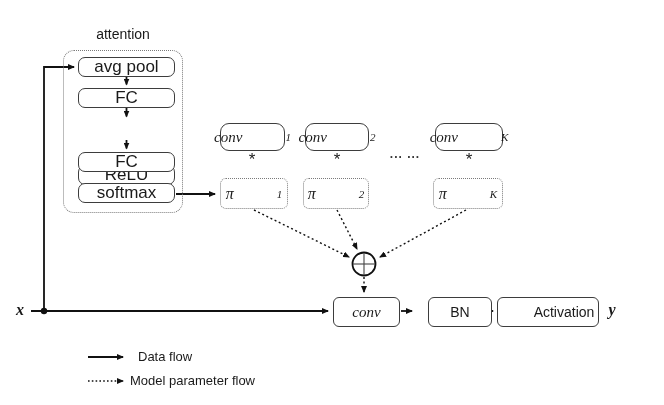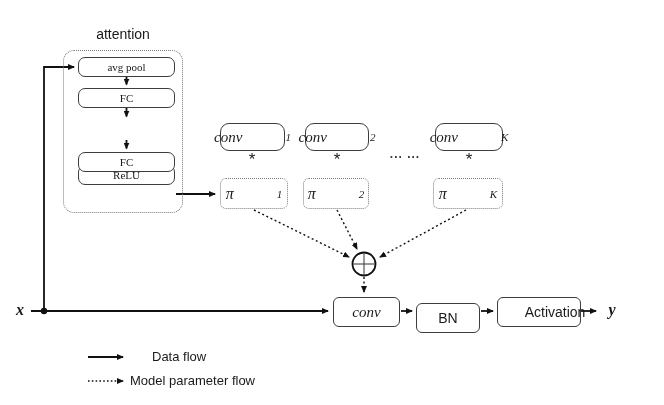--- a/index.html
+++ b/index.html
@@ -28,47 +28,47 @@
   .dbox {
     background:#fff;
     border:1.3px dotted #7a7a7a;
     border-radius:6px;
     display:flex; align-items:center; justify-content:center;
     z-index:2; position:absolute;
   }
 
   .att-title { left:63px; top:26px; width:120px; height:18px; text-align:center; font-size:14px; }
   .att-outer { left:63px; top:50px; width:120px; height:163px; border-radius:11px; background:transparent; z-index:1; }
-  .att-layer { left:78px; width:97px; height:20px; font-size:11px; border-radius:7px;font-family:Liberation Serif, serif; }
+  .att-layer { left:78px; width:97px; height:20px; font-size:17px; border-radius:7px; }
   .att-1 { top:57px; } .att-2 { top:88px; } .att-3 { top:120px;margin-top:45px; } .att-4 { top:152px; } .att-5 { top:183px; }
 
   .math { font-family:"Liberation Serif", serif; font-style:italic;gap:43px; }
   .kernel { top:123px; height:28px; font-size:15px; border-radius:9px; }
   .kernel sub, .pi sub { font-size:11px; font-style:italic; }
   .k1 { left:220px; width:65px; } .k2 { left:305px; width:64px; } .k3 { left:435px; width:68px; }
 
   .star { top:150px; width:16px; height:19px; text-align:center; font-size:17px; color:#222; }
   .s1 { left:244px; } .s2 { left:329px; } .s3 { left:461px; }
 
   .ellipsis { left:381px; top:147px; width:48px; text-align:center; font-size:12px; font-weight:bold; letter-spacing:1px; color:#333; }
 
   .pi { top:178px; height:31px; font-size:16px; border-radius:6px; }
   .p1 { left:220px; width:68px; } .p2 { left:303px; width:66px; } .p3 { left:433px; width:70px; }
 
   .bottom-box { top:297px; height:30px; border-radius:6px; font-size:14px; }
   .b-conv { left:333px; width:67px; font-size:15px; }
-  .b-bn   { left:416px; width:64px;margin-top:6px; }
-  .b-act  { left:497px; width:84px;padding-left:32px; }
+  .b-bn   { left:428px; width:64px; }
+  .b-act  { left:497px; width:102px;padding-left:32px; }
 
   .io-label { font-size:16px; font-weight:bold; width:22px; height:18px; text-align:center; }
   .io-x { left:9px;  top:301px; }
   .io-y { left:601px; top:301px; }
 
   .legend-label { font-size:13px; color:#1a1a1a; }
-  .ll-1 { left:152px; top:349px; }
+  .ll-1 { left:138px; top:349px; }
   .ll-2 { left:130px; top:373px; }
 </style>
 </head>
 <body>
 
 <div class="stage">
 
   <svg class="connectors" viewBox="0 0 664 405" xmlns="http://www.w3.org/2000/svg">
     <defs>
       <marker id="ah" markerWidth="7" markerHeight="6" refX="6" refY="3" orient="auto" markerUnits="userSpaceOnUse">
@@ -103,20 +103,21 @@
     <line x1="88" y1="357" x2="123" y2="357" stroke="#111" stroke-width="1.8" marker-end="url(#ah)"></line>
     <line x1="88" y1="381" x2="123" y2="381" stroke="#111" stroke-width="1.3" stroke-dasharray="1.6 2.2" marker-end="url(#ah)"></line>
   </svg>
 
   <div class="abs att-title">attention</div>
   <div class="dbox abs att-outer"></div>
   <div class="sbox att-layer att-1">avg pool</div>
   <div class="sbox att-layer att-2">FC</div>
   <div class="sbox att-layer att-3">ReLU</div>
   <div class="sbox att-layer att-4">FC</div>
+  <div class="sbox att-layer att-5">softmax</div>
 
   <div class="sbox kernel k1 math">
     <span>conv</span>
       <sub>1</sub>
   </div>
   <div class="sbox kernel k2 math">
     <span>conv</span>
       <sub>2</sub>
   </div>
   <div class="sbox kernel k3 math">

